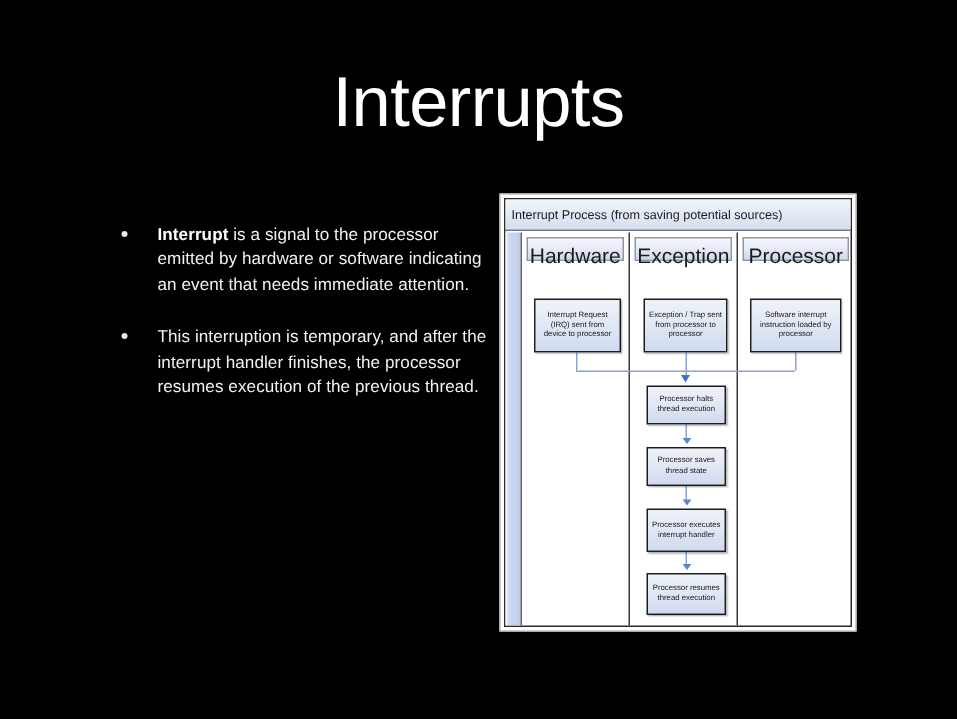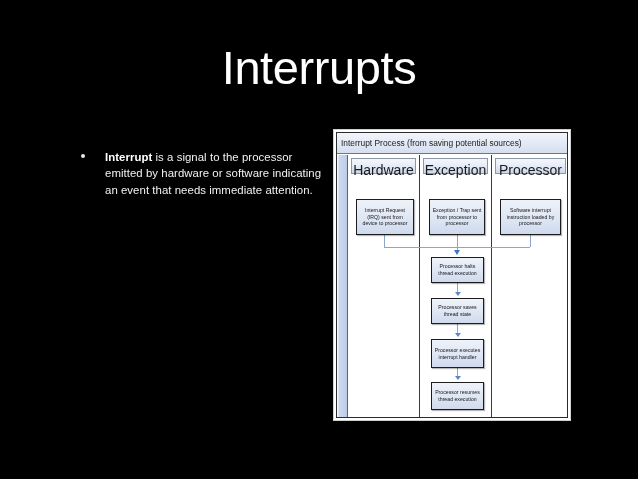--- a/index.html
+++ b/index.html
@@ -189,20 +189,24 @@
 
   <div id="bullet-list">
 
     <div class="bullet-item">
       <span class="bullet-dot"></span>
       <span class="bullet-text"><b>Interrupt</b><span> is a signal to the processor emitted by hardware or software indicating an event that needs immediate attention.</span></span>
     </div>
 
 
 
+    <div class="bullet-item">
+      <span class="bullet-dot"></span>
+      <span class="bullet-text"><b></b><span>This interruption is temporary, and after the interrupt handler finishes, the processor resumes execution of the previous thread.</span></span>
+    </div>
 
   </div>
 
   <div id="diagram-panel">
     <div id="diagram-inner">
 
       <div id="diagram-title">Interrupt Process (from saving potential sources)</div>
 
       <div id="lane-strip"></div>
 

